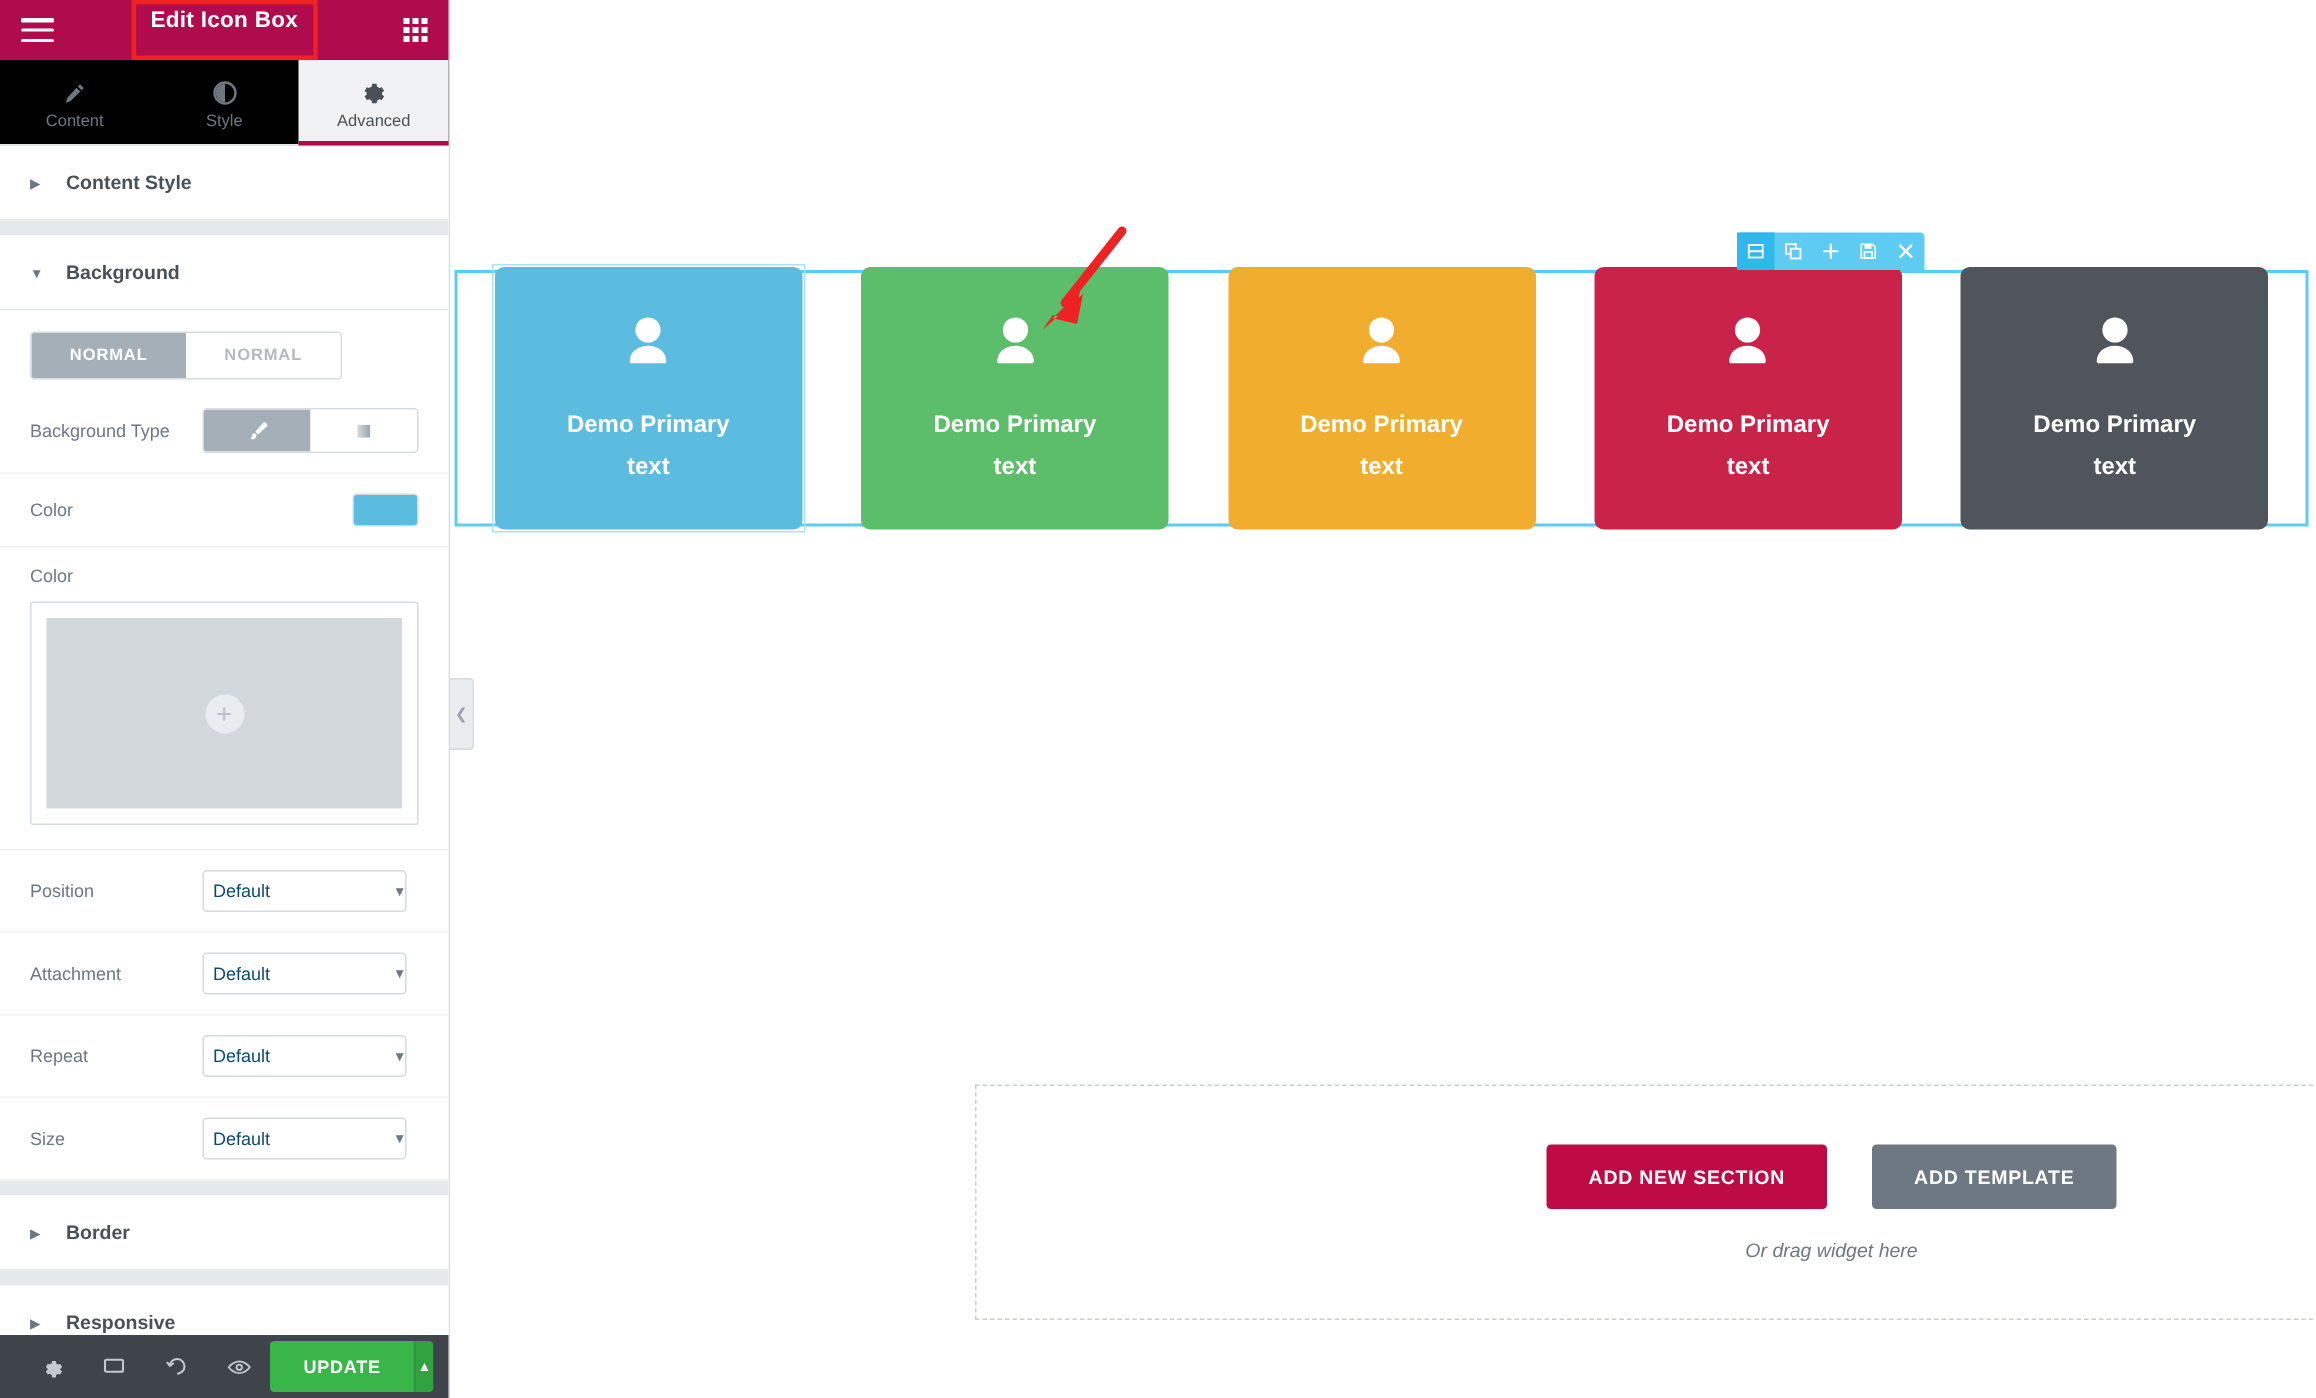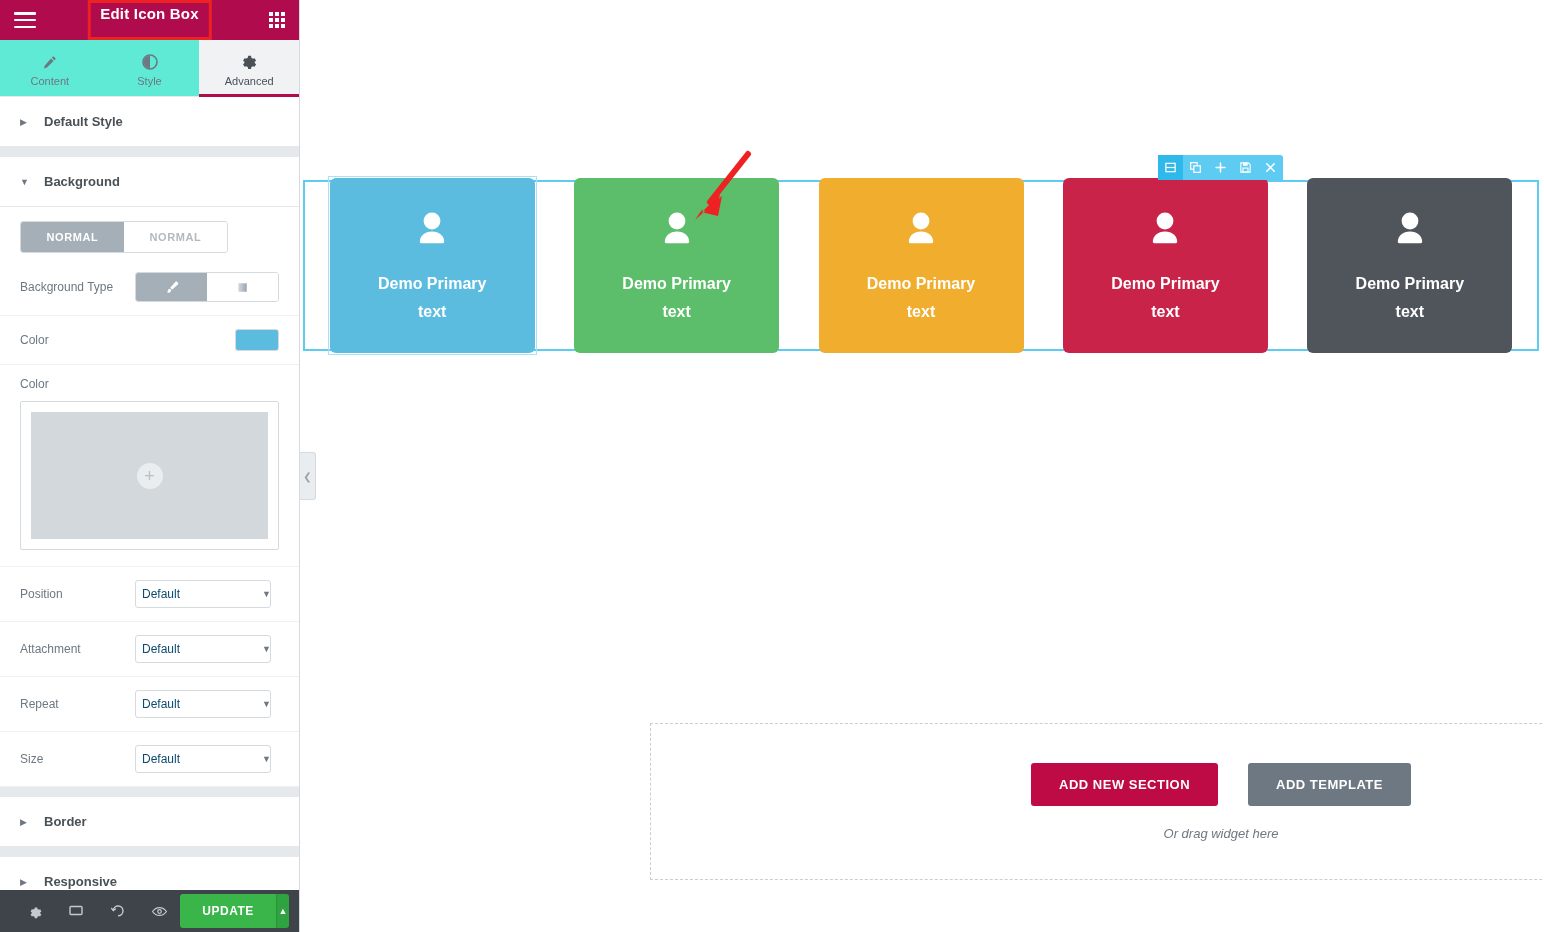--- a/index.html
+++ b/index.html
@@ -31,21 +31,21 @@
   .panel-title-wrap { position: absolute; left: 50%; transform: translateX(-50%); }
   .panel-title {
     color: #ffffff; font-size: 15px; font-weight: bold;
     border: 3px solid #ee2222; padding: 3px 10px 16px; line-height: 1;
     letter-spacing: .2px; white-space: nowrap;
   }
   .grid-icon { display: grid; grid-template-columns: repeat(3, 4px); grid-template-rows: repeat(3, 4px); gap: 2px; cursor: pointer; }
   .grid-icon span { background: #fff; display: block; width: 4px; height: 4px; }
 
   
-  .tabs { display: flex; flex: 0 0 57px; background: #5eead4; border-bottom: 1px solid #e6e9ec; }
+  .tabs { display: flex; flex: 0 0 57px; background: #000000; border-bottom: 1px solid #e6e9ec; }
   .tab {
     flex: 1; display: flex; flex-direction: column; align-items: center; justify-content: center;
     gap: 4px; cursor: pointer; position: relative; color: #6d7882; font-size: 11px; padding-top: 4px;
   }
   .tab.active { background: #f1f2f3; color: #495157; }
   .tab.active::after { content: ""; position: absolute; left: 0; right: 0; bottom: -1px; height: 3px; background: #b00b4d; }
   .tab .ticon { height: 18px; display: flex; align-items: center; }
   .tab svg { display: block; }
 
   
@@ -242,21 +242,21 @@
             </svg>
         </span>
         <span>Advanced</span>
       </div>
     </div>
 
     <div class="panel-body">
 
       <div class="section-head">
         <span class="caret">▶</span>
-        <span class="stitle">Default Style</span>
+        <span class="stitle">Content Style</span>
       </div>
       <div class="section-gap"></div>
 
       <div class="section-head">
         <span class="caret">▼</span>
         <span class="stitle">Background</span>
       </div>
 
       <div class="choices">
         <div class="choice active">NORMAL</div>

